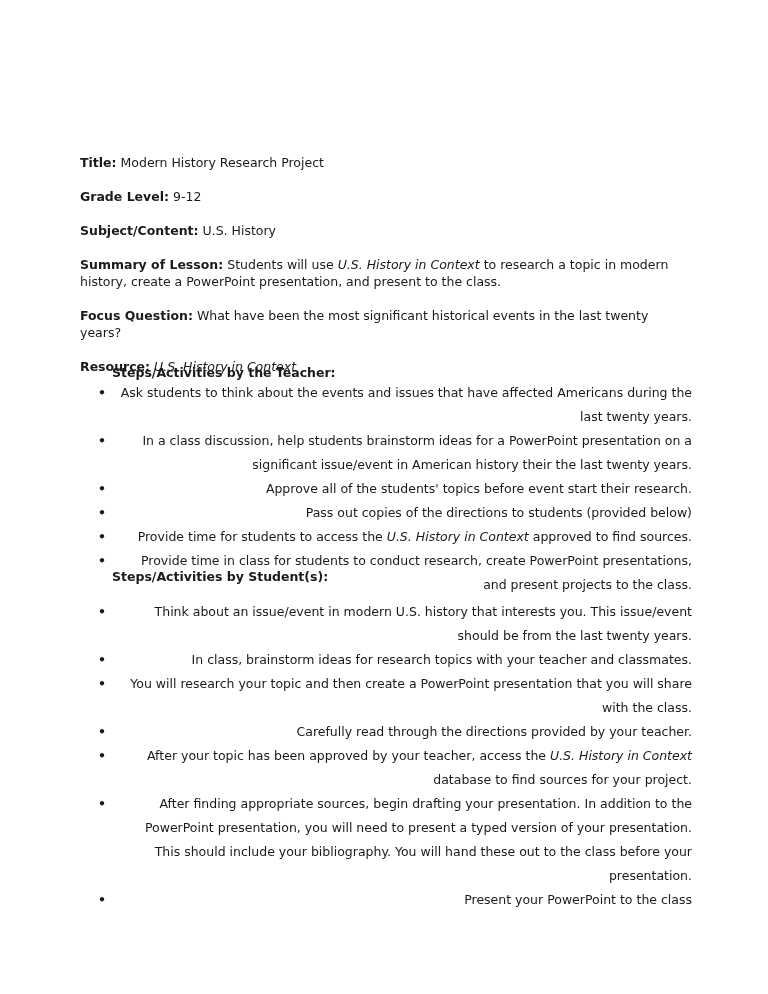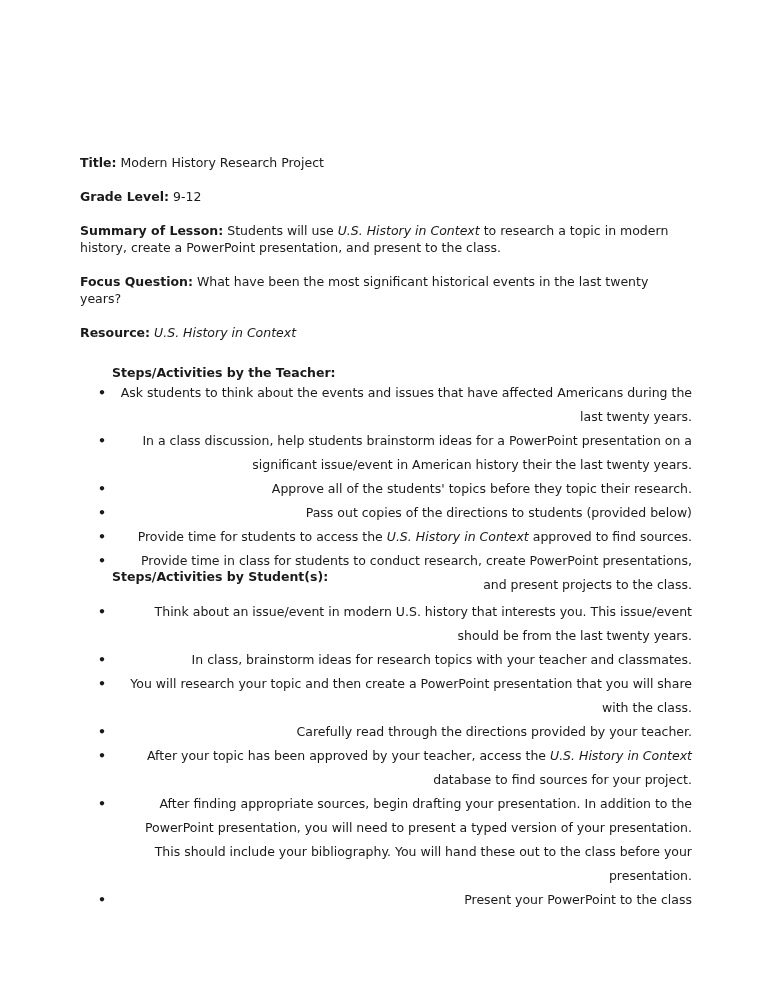--- a/index.html
+++ b/index.html
@@ -22,38 +22,42 @@
 <div class="page">
   <p class="field">
     <b>Title:</b>
     <span>Modern History Research Project</span>
   </p>
   <p class="field">
     <b>Grade Level:</b>
     <span>9-12</span>
   </p>
   <p class="field">
+    <b>Subject/Content:</b>
+    <span>U.S. History</span>
+  </p>
+  <p class="field">
     <b>Summary of Lesson:</b>
     <span>Students will use </span><i>U.S. History in Context</i><span> to research a topic in modern history, create a PowerPoint presentation, and present to the class.</span>
   </p>
   <p class="field">
     <b>Focus Question:</b>
     <span>What have been the most significant historical events in the last twenty years?</span>
   </p>
   <p class="field">
     <b>Resource:</b>
     <i>U.S. History in Context</i>
   </p>
 </div>
 
 <div class="sub" style="top:364px;">Steps/Activities by the Teacher:</div>
 <ul style="top:381px;">
   <li><span>Ask students to think about the events and issues that have affected Americans during the last twenty years.</span></li>
   <li><span>In a class discussion, help students brainstorm ideas for a PowerPoint presentation on a significant issue/event in American history their the last twenty years.</span></li>
-  <li><span>Approve all of the students' topics before they topic their research.</span></li>
+  <li><span>Approve all of the students' topics before event start their research.</span></li>
   <li><span>Pass out copies of the directions to students (provided below)</span></li>
   <li><span>Provide time for students to access the </span><i>U.S. History in Context</i><span> approved to find sources.</span></li>
   <li><span>Provide time in class for students to conduct research, create PowerPoint presentations, and present projects to the class.</span></li>
 </ul>
 
 <div class="sub" style="top:568px;">Steps/Activities by Student(s):</div>
 <ul style="top:600px;">
   <li><span>Think about an issue/event in modern U.S. history that interests you. This issue/event should be from the last twenty years.</span></li>
   <li><span>In class, brainstorm ideas for research topics with your teacher and classmates.</span></li>
   <li><span>You will research your topic and then create a PowerPoint presentation that you will share with the class.</span></li>

